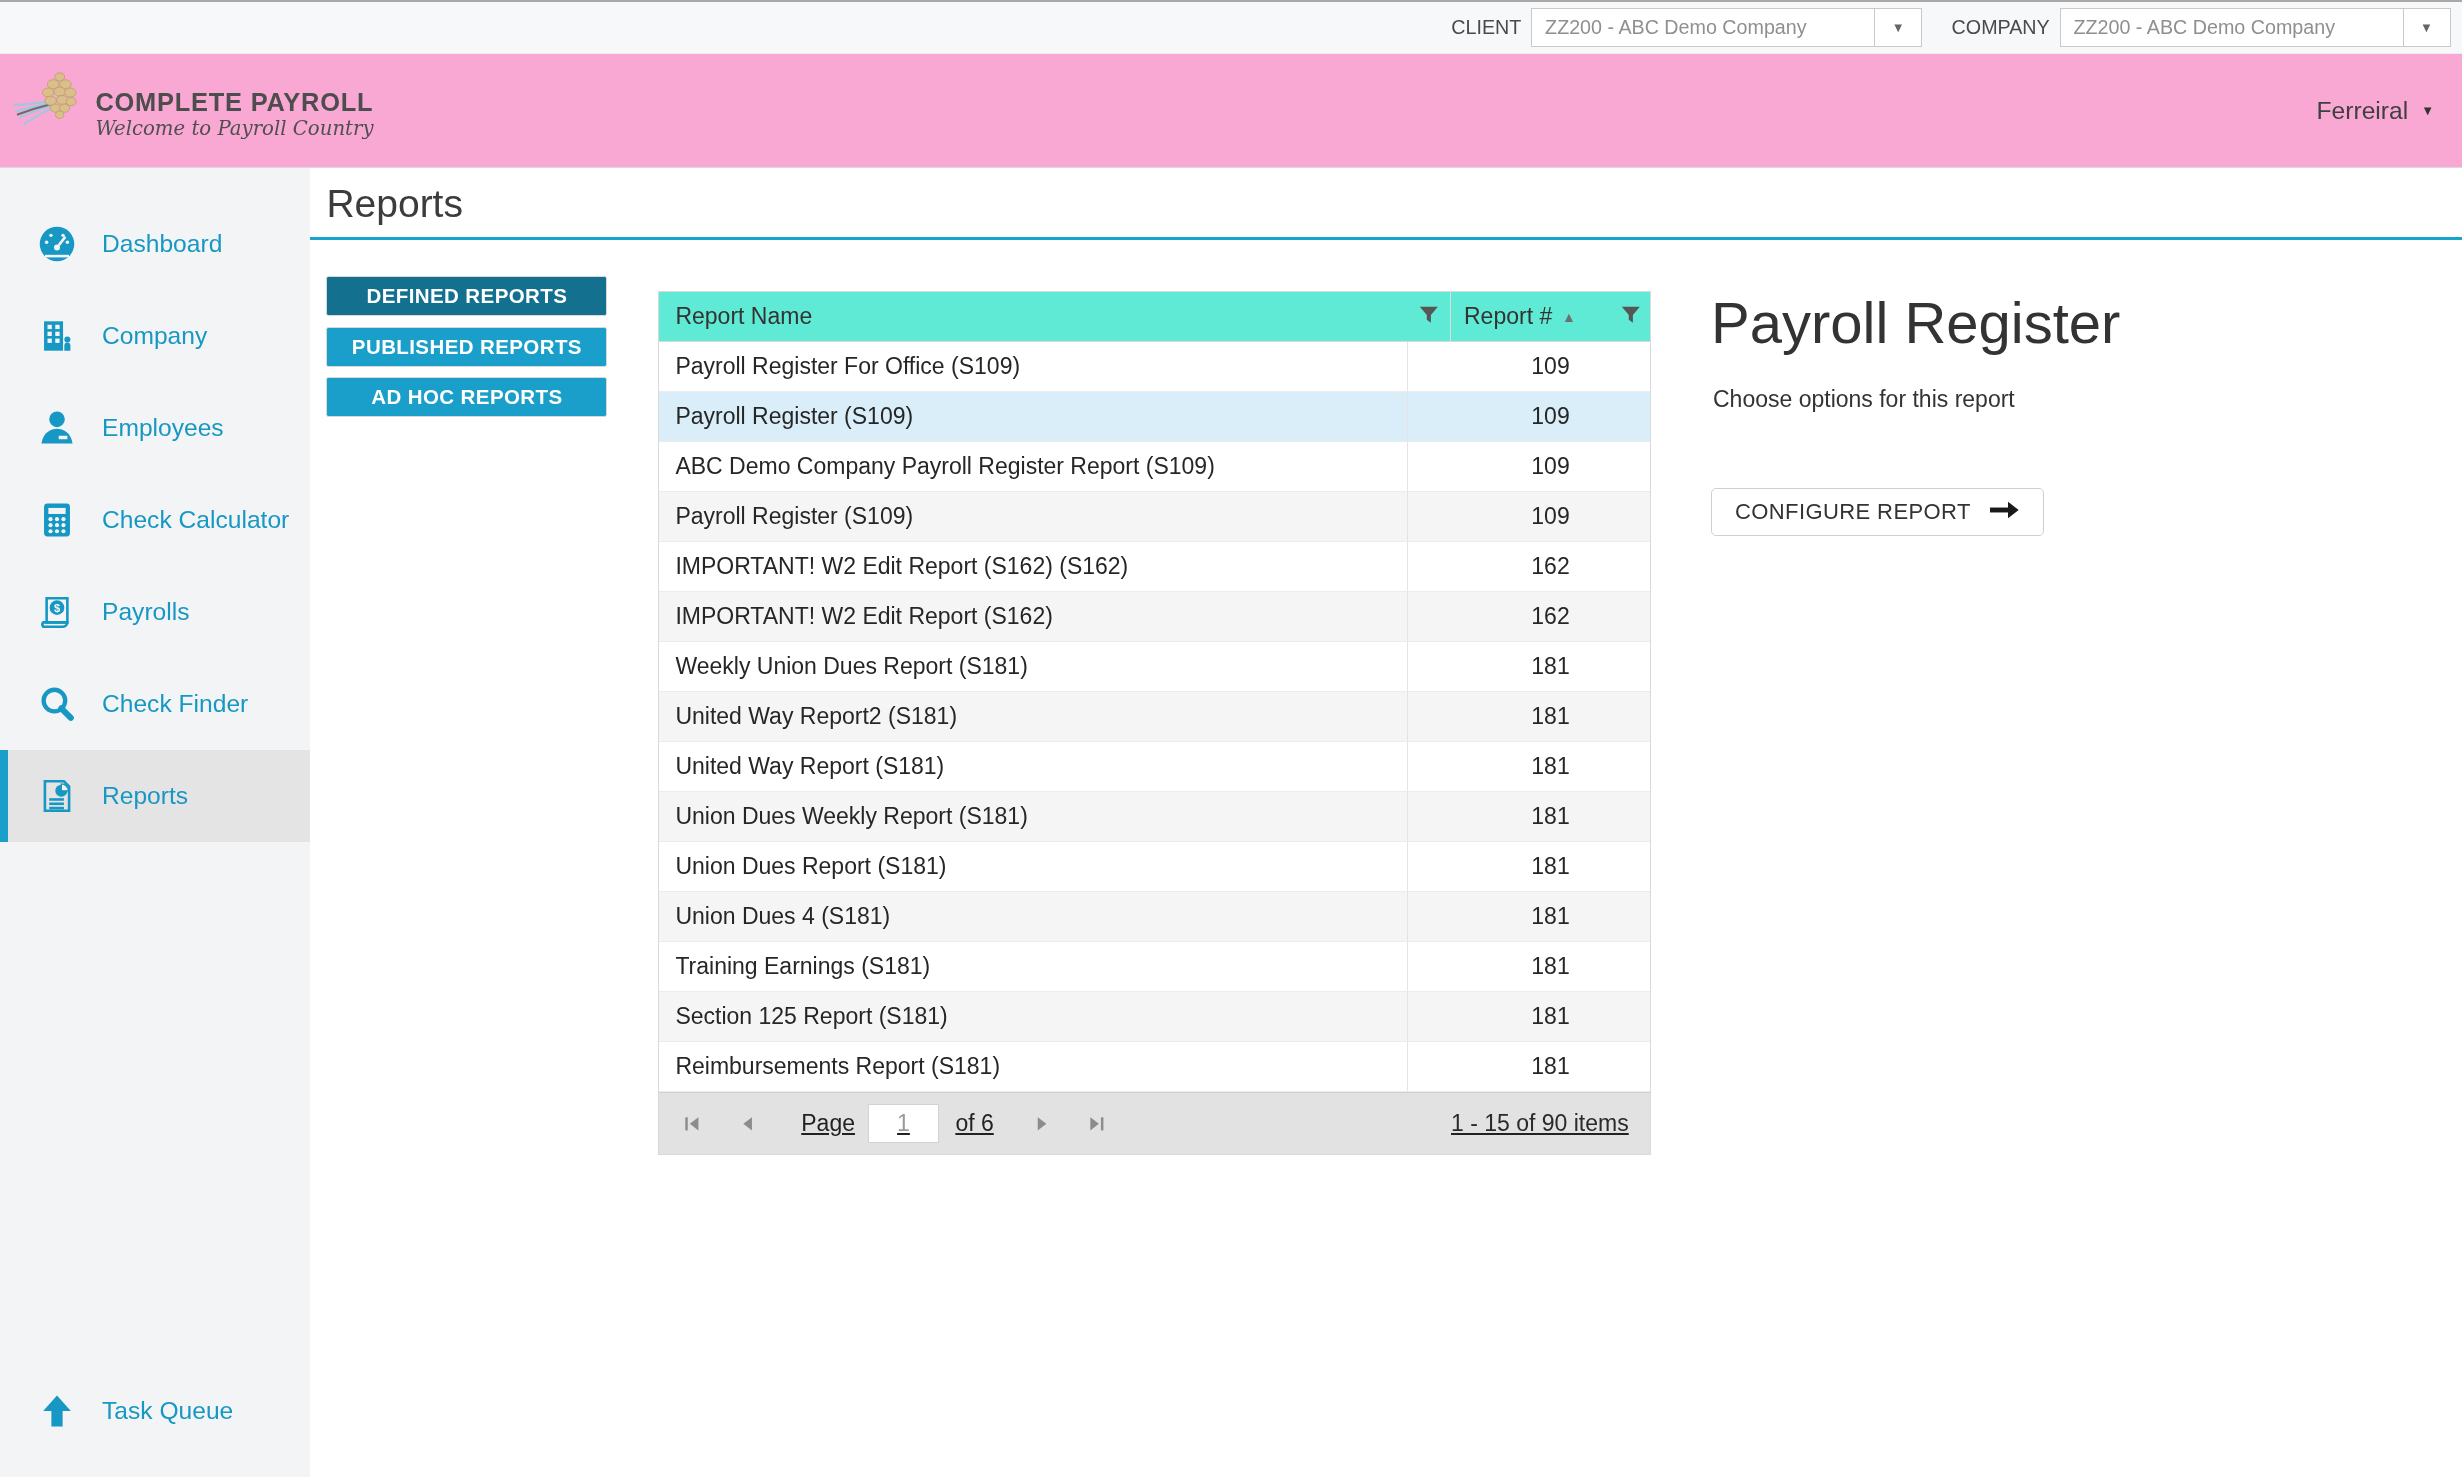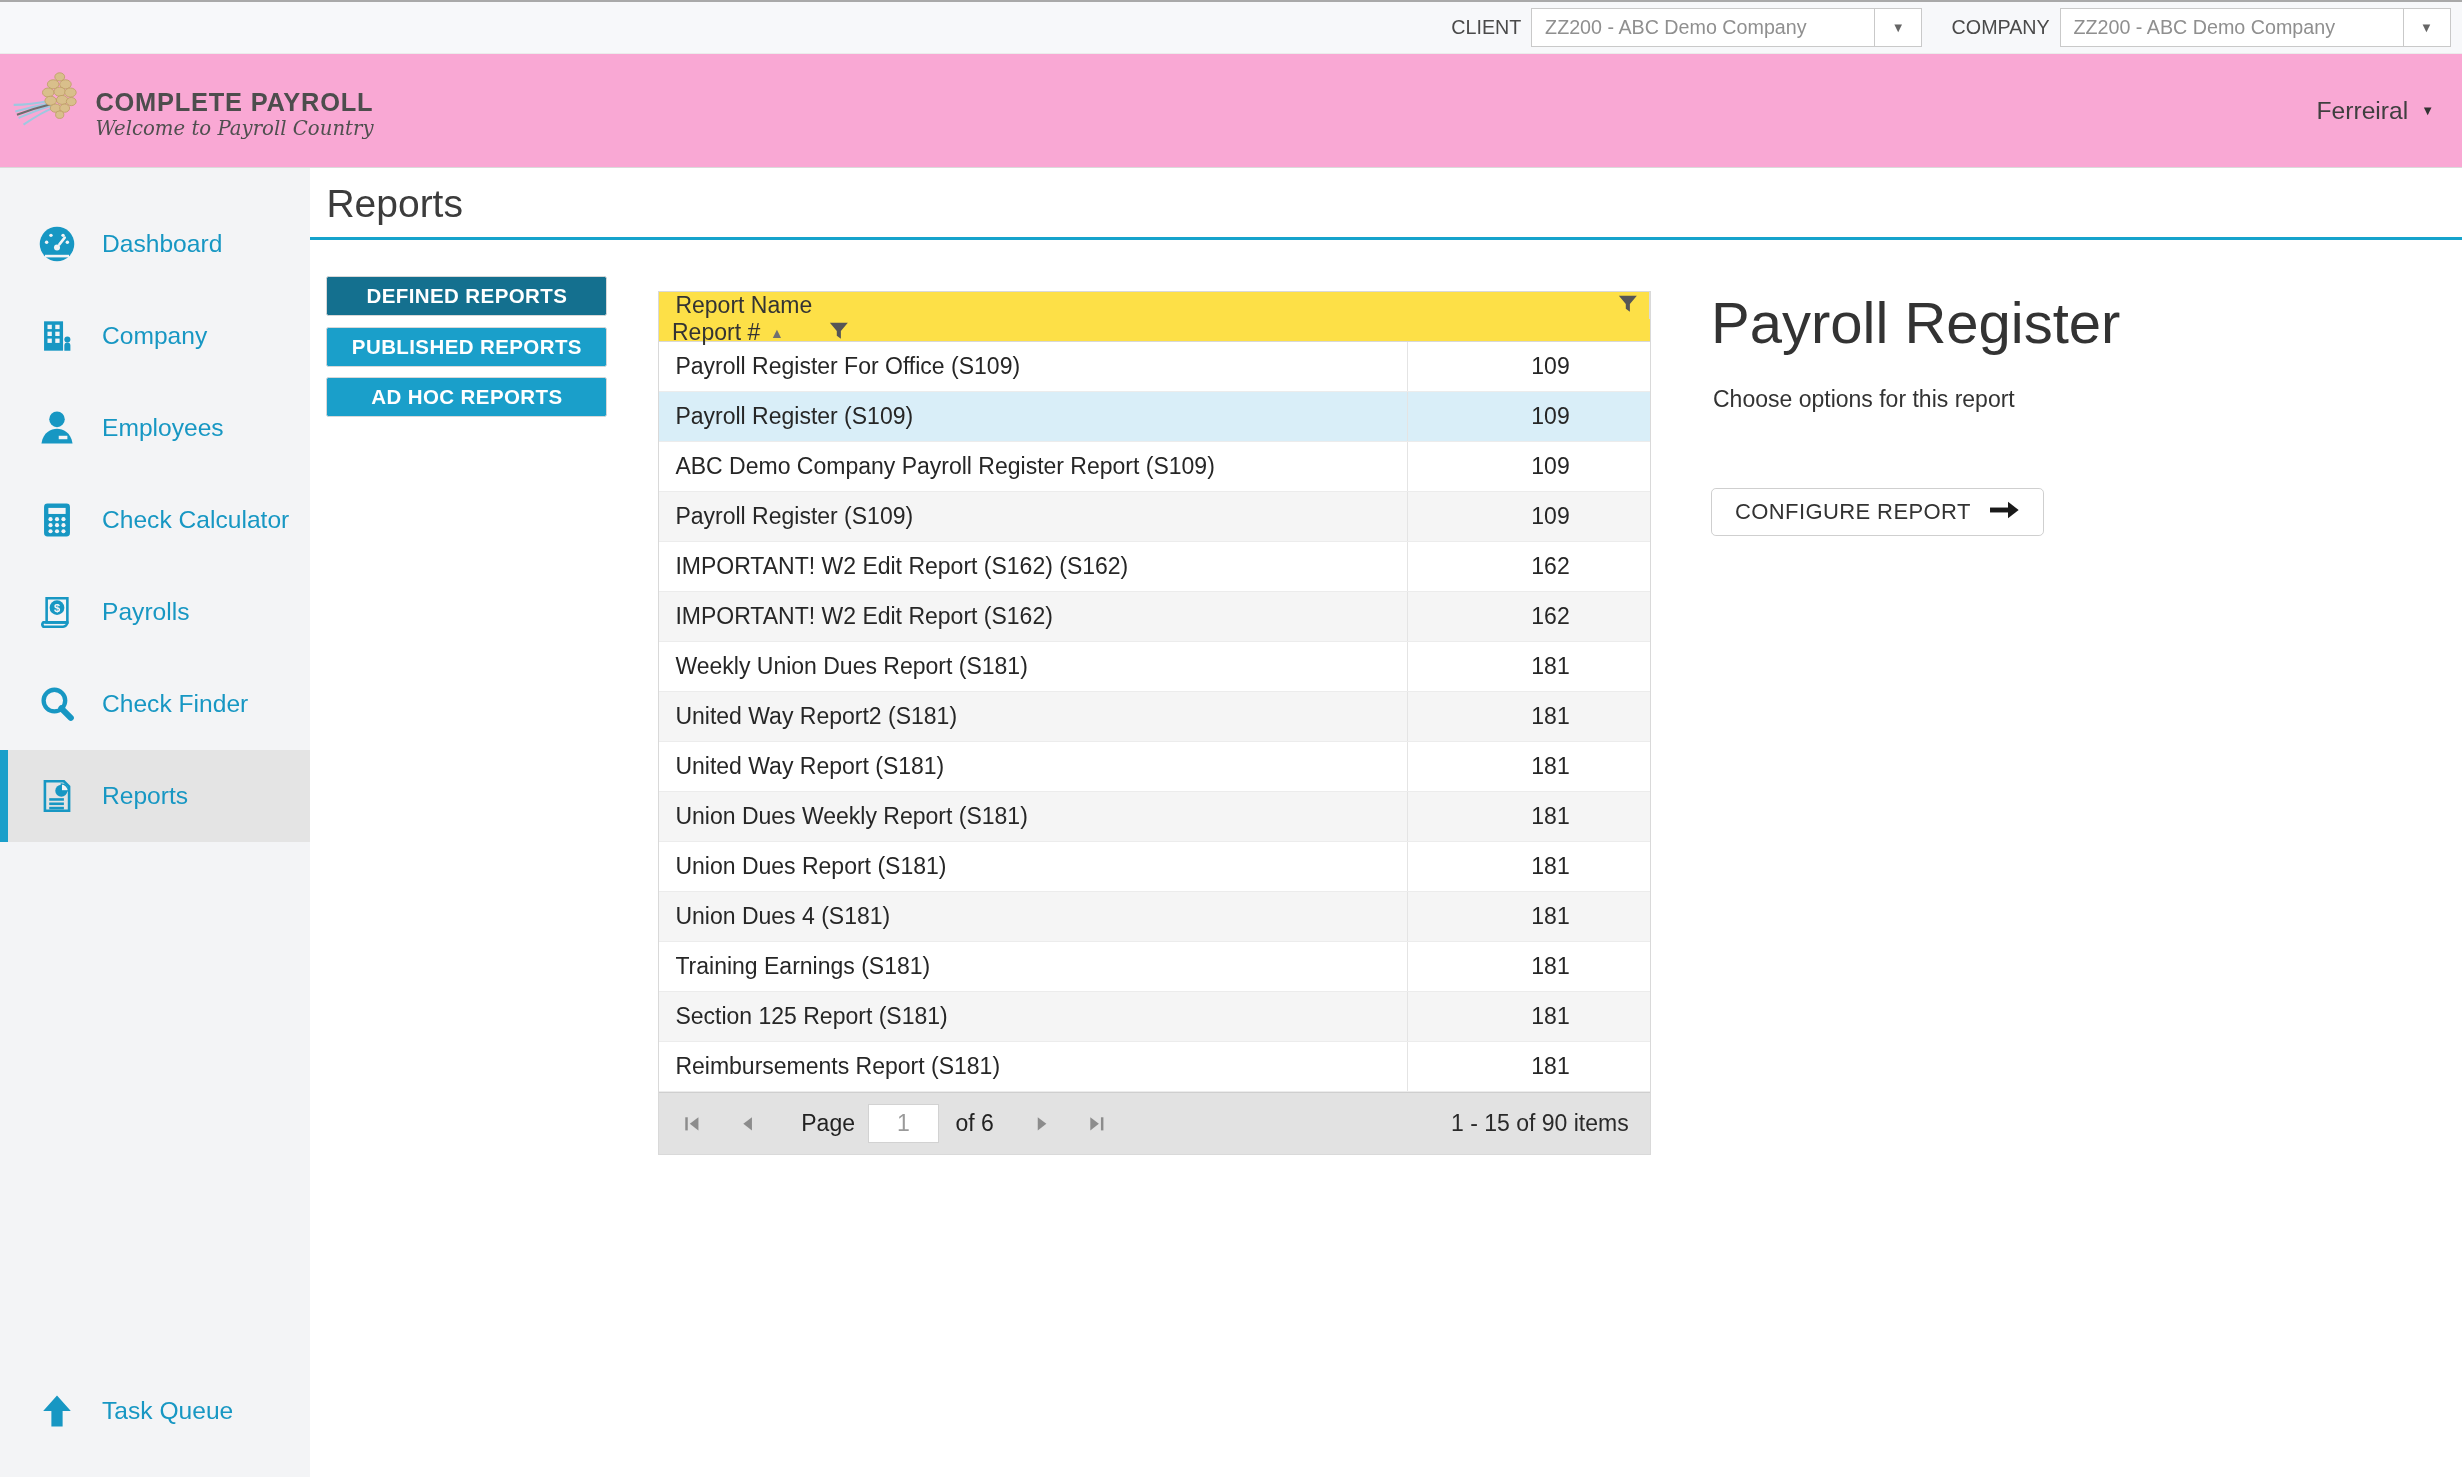--- a/index.html
+++ b/index.html
@@ -57,31 +57,31 @@
   .search-input{
     position:absolute;left:16.4px;top:8.2px;width:286px;height:39px;box-sizing:border-box;
     border:0.8px solid #c4c4c4;font-size:22px;padding:0 11.5px;color:#333;font-family:"Liberation Sans",sans-serif;
   }
   .search-input::placeholder{color:#9a9a9a;}
   .export-btn{
     position:absolute;left:309px;top:4.9px;height:56px;padding:0 21.3px;
     background:#fff;border:1.6px solid #4f4f4f;font-size:18px;color:#222;letter-spacing:0.4px;
     font-family:"Liberation Sans",sans-serif;cursor:pointer;
   }
-  .thead{height:49px;background:#fde047;border-bottom:0.8px solid #d8d8d8;display:flex;font-size:23px;color:#333;flex-direction:column;}
+  .thead{height:49px;background:#5eead4;border-bottom:0.8px solid #d8d8d8;display:flex;font-size:23px;color:#333;}
   .th-name{flex:1;display:flex;align-items:center;padding:0 11.5px 0 16.4px;border-right:0.8px solid #dcdcdc;}
   .th-num{width:199px;display:flex;align-items:center;padding:0 9.8px 0 13px;box-sizing:border-box;}
   .funnel{margin-left:auto;flex:0 0 auto;cursor:pointer;}
   .sort-asc{font-size:14px;color:#707070;margin-left:9.8px;}
   .trow{height:49px;display:flex;align-items:center;border-bottom:0.8px solid #ececec;font-size:23px;color:#262626;background:#fff;cursor:pointer;gap:43px;}
   .trow.striped{background:#f5f5f5;}
   .trow.selected{background:#d9eef8;}
   .td-name{flex:1;align-self:stretch;display:flex;align-items:center;padding:0 16.4px;border-right:0.8px solid #e4e4e4;white-space:nowrap;overflow:hidden;}
   .td-num{width:199px;text-align:center;}
-  .pager{height:61px;background:#e2e2e2;border-top:0.8px solid #cfcfcf;display:flex;align-items:center;padding:0 21.3px;font-size:23px;color:#222;}
+  .pager{height:61px;background:#e2e2e2;border-top:0.8px solid #cfcfcf;display:flex;align-items:center;padding:0 21.3px;font-size:23px;color:#222;text-decoration:underline;}
   .pg-btn{display:flex;align-items:center;cursor:pointer;background:none;border:none;padding:0;}
   .pg-first{margin-left:1.6px;} .pg-prev{margin-left:36px;}
   .pg-word{margin-left:44px;}
   .page-input{width:71px;height:39px;margin-left:13px;border:0.8px solid #d2d2d2;background:#fff;text-align:center;font-size:23px;color:#9a9a9a;box-sizing:border-box;font-family:"Liberation Sans",sans-serif;}
   .pg-of{margin-left:16.4px;}
   .pg-next{margin-left:38px;} .pg-last{margin-left:36px;}
   .pg-range{margin-left:auto;color:#2a2a2a;}
   
   .detail-title{position:absolute;left:1401px;top:123px;margin:0;font-size:58px;font-weight:400;color:#333;line-height:1.1;}
   .detail-sub{position:absolute;left:1403px;top:218px;margin:0;font-size:23px;color:#333;}

